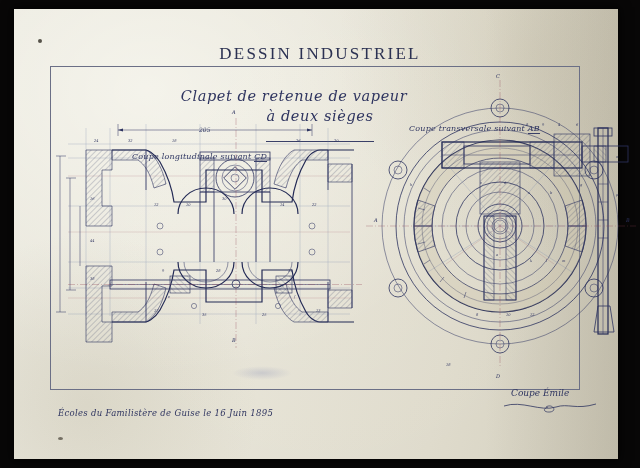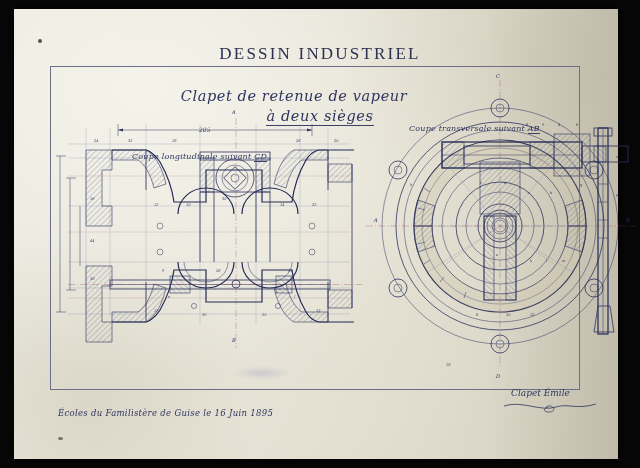--- a/index.html
+++ b/index.html
@@ -40,21 +40,21 @@
     color:#2b3152;font-weight:400;
   }
   .rule-under-title{position:absolute;left:50px;top:66px;width:528px;height:1px;background:#6b6f86;}
 
   .cursive{font-family:"DejaVu Serif",serif;font-style:italic;color:#2f3560;}
 
   .subtitle1{position:absolute;left:0;top:88px;width:588px;text-align:center;
              font-size:14.5px;letter-spacing:.6px;}
   .subtitle2{position:absolute;left:0;top:108px;width:640px;text-align:center;
              font-size:14.5px;letter-spacing:.6px;}
-  .subtitle2 span{border-bottom:1px solid #3a4068;padding-bottom:1px;}
+  .subtitle2 span{border-bottom:1px solid #3a4068;padding-bottom:17px;}
 
   .seclabel{position:absolute;font-size:8px;letter-spacing:.2px;white-space:nowrap;}
   .seclabel.left{left:132px;top:152px;}
   .seclabel.right{left:409px;top:124px;}
   .seclabel u{text-decoration:none;border-bottom:1px solid #3a4068;}
 
   .dim205{position:absolute;left:199px;top:126px;font-size:6px;color:#3a4068;
            font-family:"DejaVu Serif",serif;font-style:italic;}
 
   
@@ -376,19 +376,19 @@
         <text x="236" y="92">n</text>
           <text x="236" y="130">p</text>
         <text x="66" y="300">18</text>
       </g>
     </g>
   </svg>
 
   <div class="smudge"></div>
 
   <div class="inscription cursive">Écoles du Familistère de Guise le 16 Juin 1895</div>
-  <div class="signature cursive">Clapet Émile</div>
+  <div class="signature cursive">Coupe Émile</div>
   <svg class="sigflourish" viewBox="0 0 100 18">
     <path d="M4 8 C22 2, 40 14, 56 9 C68 5, 76 12, 96 6" stroke="#2f3560" fill="none" stroke-width=".8"></path>
     <path d="M46 9 c6 -4 12 4 4 5 c-6 .6 -8 -3 -2 -5" stroke="#2f3560" fill="none" stroke-width=".7"></path>
   </svg>
 
 </div>
 
 </body></html>

